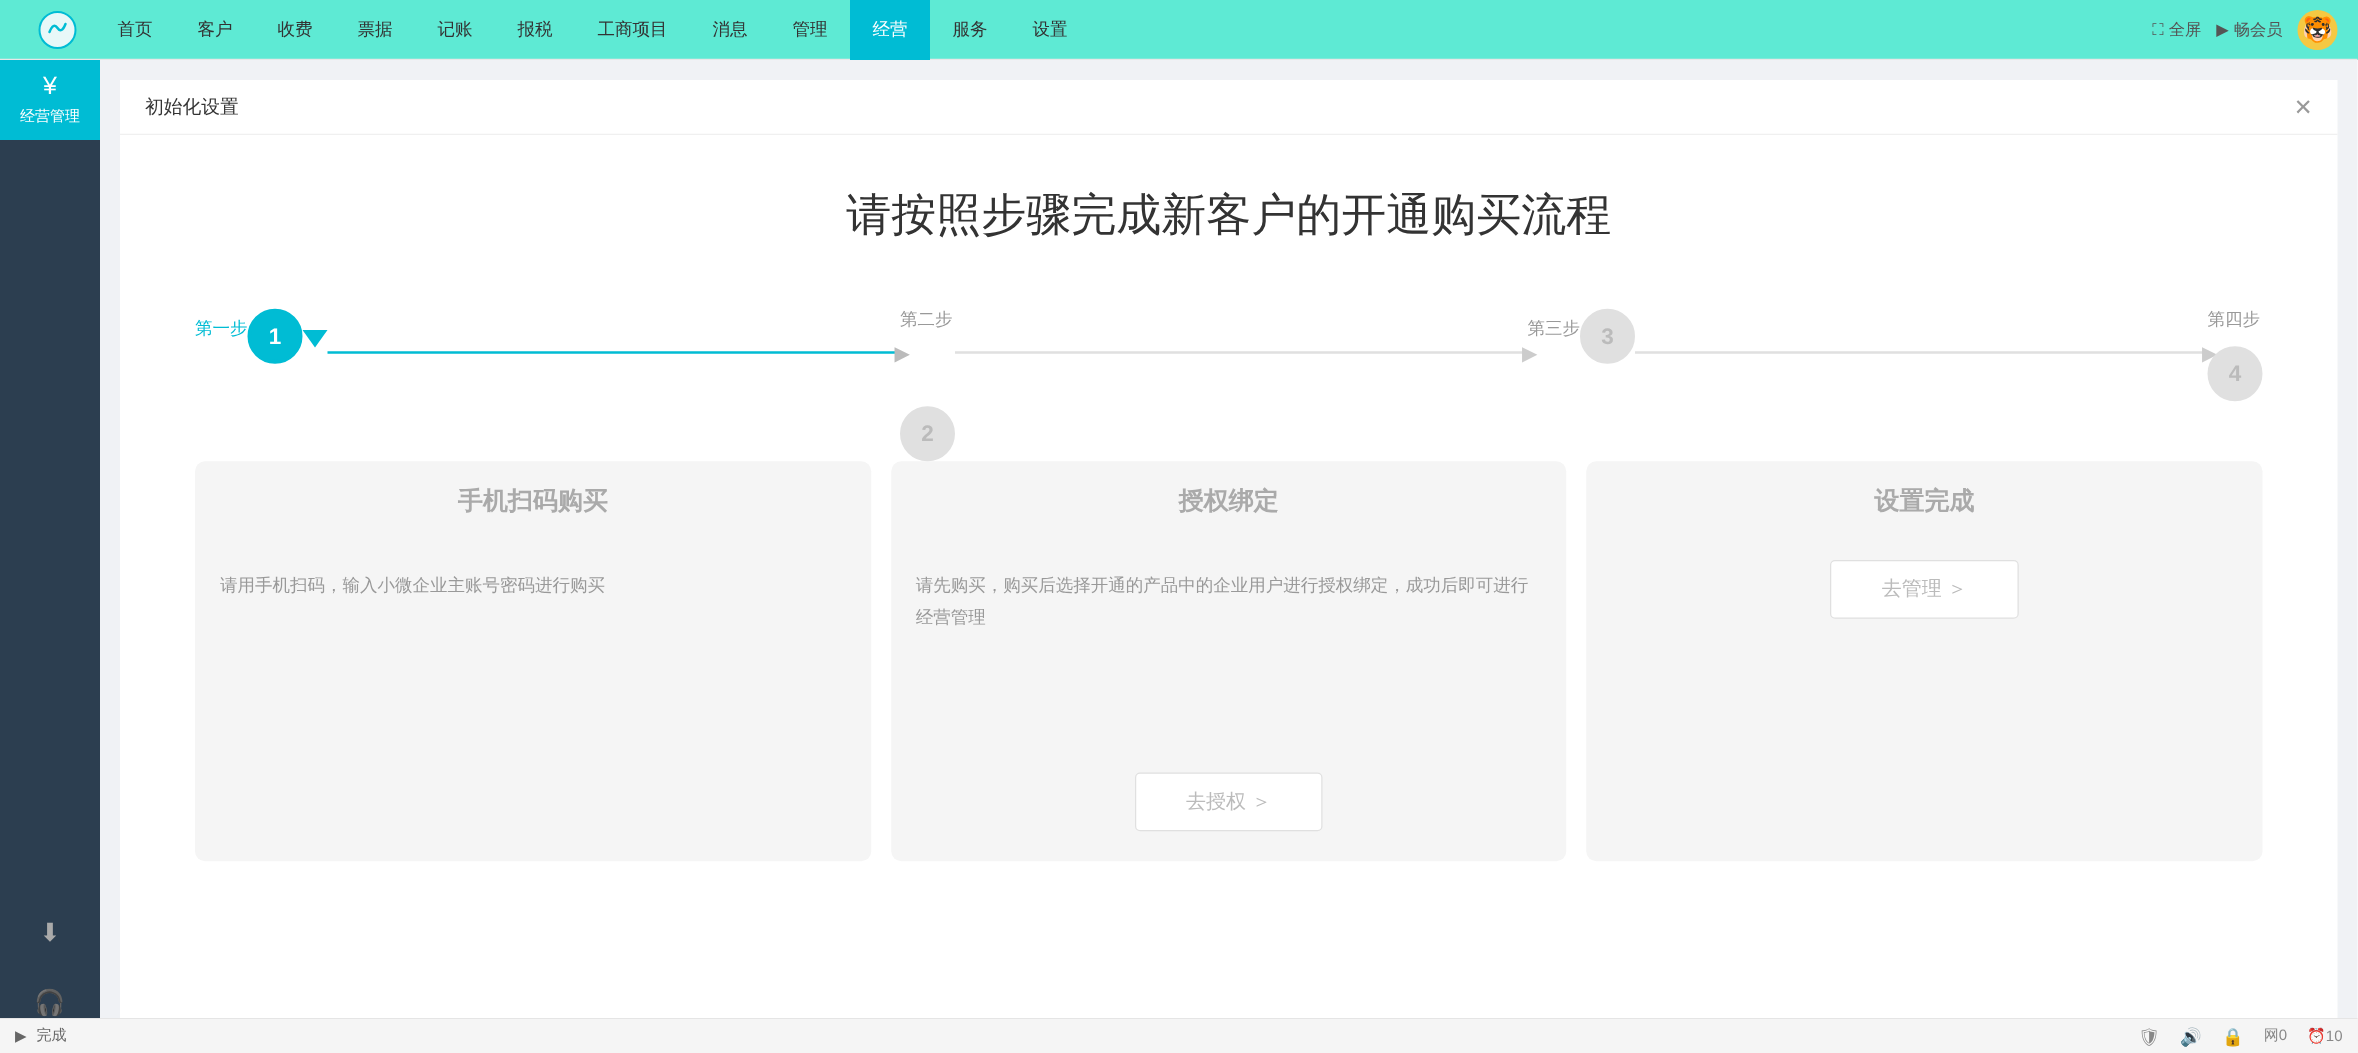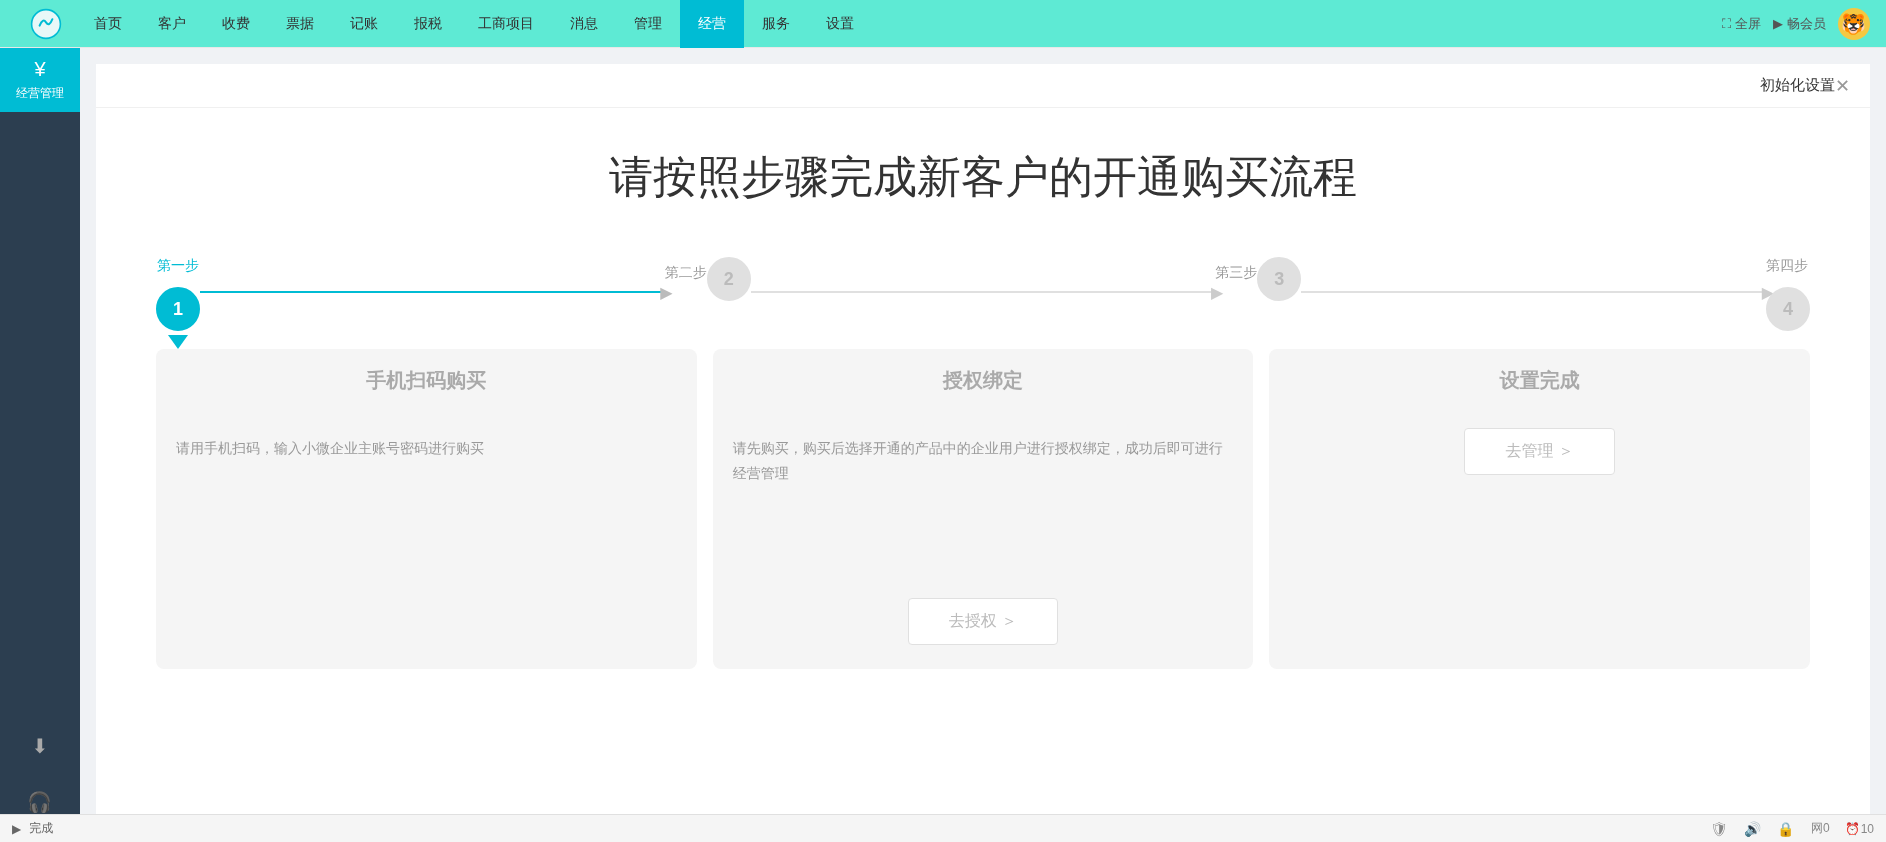--- a/index.html
+++ b/index.html
@@ -117,21 +117,21 @@
       padding: 16px;
       min-height: calc(100vh - 48px - 28px);
     }
 
     
     .page-header {
       background: #fff;
       padding: 12px 20px;
       display: flex;
       align-items: center;
-      justify-content: flex-end;
+      justify-content: space-between;
       font-size: 15px;
       color: #333;
       border-bottom: 1px solid #f0f0f0;
       margin-bottom: 0;
     }
     .close-btn {
       cursor: pointer;
       font-size: 18px;
       color: #999;
       background: none;
@@ -140,21 +140,21 @@
     }
 
     
     .setup-container {
       background: #fff;
       padding: 40px 60px;
       min-height: calc(100vh - 48px - 28px - 52px);
     }
     .setup-title {
       text-align: center;
-      font-size: 44px;
+      font-size: 36px;
       color: #333;
       margin-bottom: 50px;
       font-weight: normal;
     }
     .step-label {
       font-size: 14px;
       color: #999;
       margin-bottom: 12px;
     }
     .step-label.active { color: #00bcd4; }
@@ -332,33 +332,33 @@
   <div class="page-header">
     <span>初始化设置</span>
     <button class="close-btn">✕</button>
   </div>
 
   <div class="setup-container">
     <div class="setup-title">请按照步骤完成新客户的开通购买流程</div>
 
     <div style="display:flex; align-items:flex-start; width:100%; margin-bottom: 0;">
 
-      <div style="display:flex;flex-direction:column;align-items:center; min-width:0; flex:0 0 auto;">
+      <div style="display:flex;flex-direction:row;align-items:center; min-width:0; flex:0 0 auto;">
         <div class="step-label active">第一步</div>
         <div class="step-circle active">
           <span>1</span>
         </div>
         <div class="step-pointer"></div>
       </div>
 
       <div style="flex:1;height:2px;background:#00bcd4;margin-top:34px;position:relative;">
         <span style="position:absolute;right:-8px;top:-8px;color:#bbb;font-size:16px;">▶</span>
       </div>
 
-      <div style="display:flex;flex-direction:row;align-items:center; min-width:0; flex:0 0 auto;">
+      <div style="display:flex;flex-direction:column;align-items:flex-start; min-width:0; flex:0 0 auto;gap:48px;">
         <div class="step-label">第二步</div>
         <div class="step-circle inactive">
           <span>2</span>
         </div>
       </div>
 
       <div style="flex:1;height:2px;background:#e0e0e0;margin-top:34px;position:relative;">
         <span style="position:absolute;right:-8px;top:-8px;color:#ccc;font-size:16px;">▶</span>
       </div>
 

